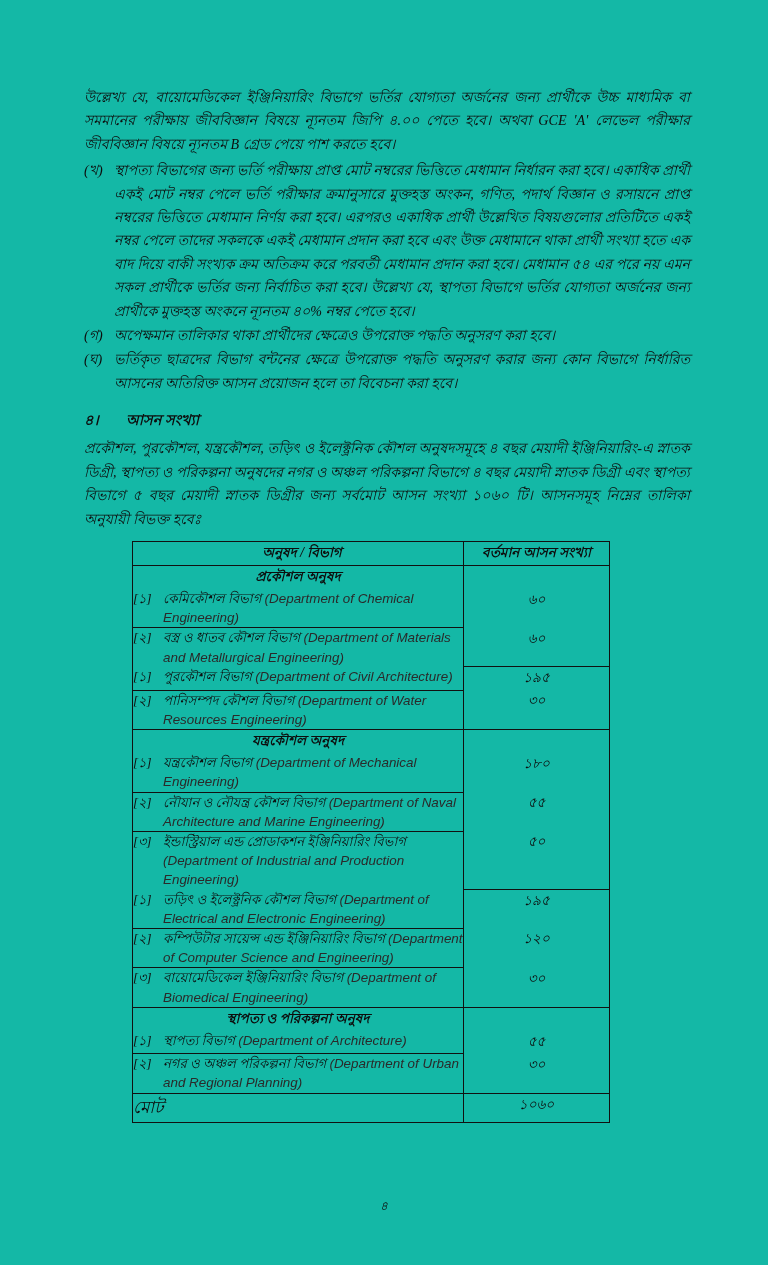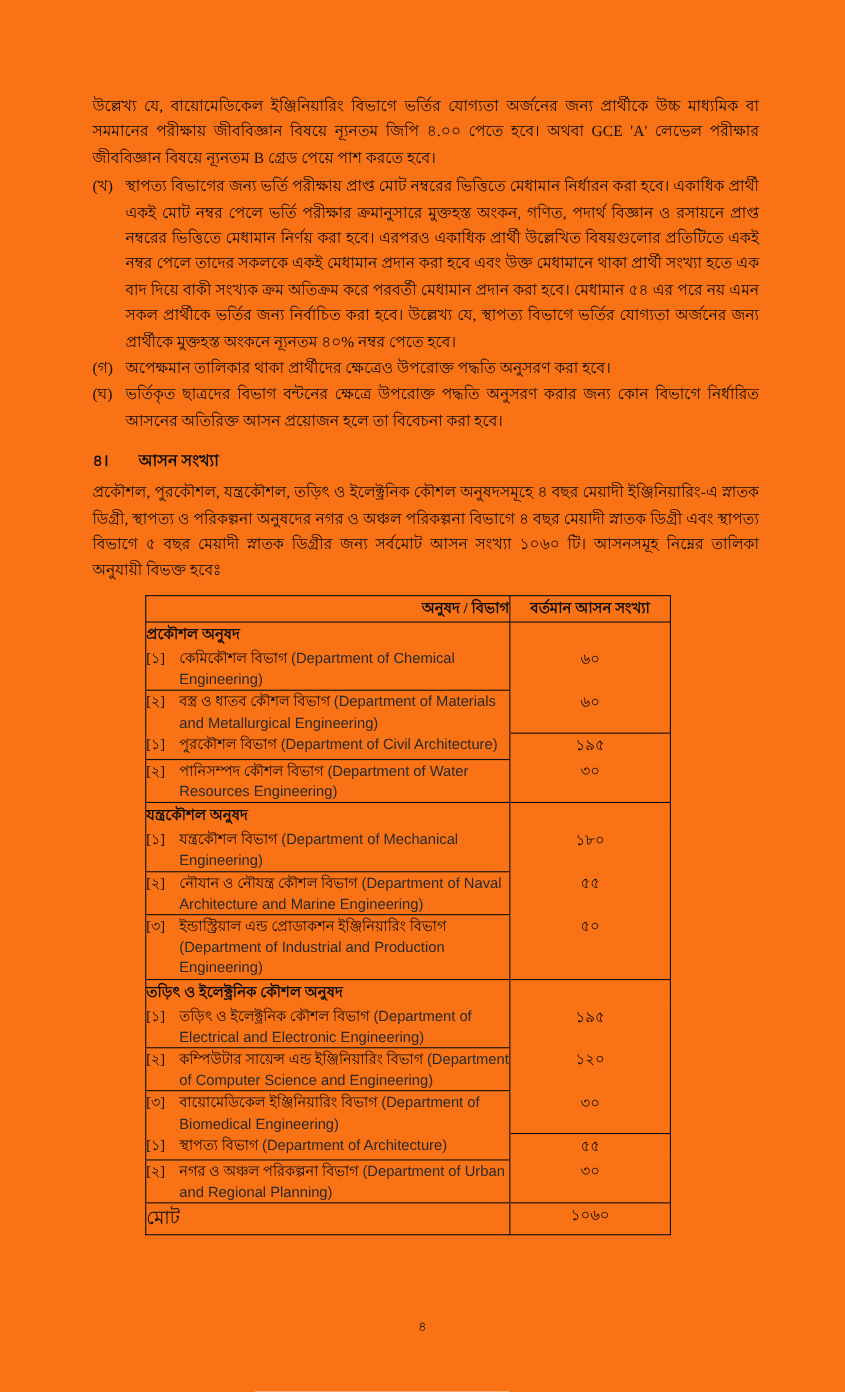--- a/index.html
+++ b/index.html
@@ -14,21 +14,22 @@
     font-family: "Liberation Serif", "DejaVu Serif", serif;
     color: #0d0d0d;
     position: relative;
     overflow: hidden;
   }
   .page {
     position: absolute;
     left: 0; top: 0;
     width: 768px;
     height: 1265px;
-    background: #f97316;
+    background: #14b8a6;
+    font-style: italic;
   }
   .content {
     position: absolute;
     left: 84px;
     top: 86px;
     width: 606px;
   }
 
   
   .para {
@@ -94,24 +95,24 @@
     vertical-align: top;
   }
   col.c-dept { width: 331px; }
   col.c-seat { width: 146px; }
 
   .hdr-cell {
     font-weight: bold;
     font-size: 13.6px;
     padding: 3px 6px 4px 6px;
   }
-  .hdr-cell.left { text-align: right; padding-left: 8px; }
+  .hdr-cell.left { text-align: center; padding-left: 8px; }
 
   .fac-cell {
-    text-align: left;
+    text-align: center;
     font-weight: bold;
     font-size: 13.6px;
     padding: 4px 0 3px 0;
     border-bottom: none !important;
   }
 
   .dept-cell {
     padding: 2px 6px 3px 6px;
     border-top: none !important;
     border-bottom: none !important;
@@ -267,24 +268,20 @@
             <tr>
               <td class="dept-cell ruled">
                 <div class="dept-row-inner">
                   <span class="dept-idx">[৩]</span>
                   <span class="dept-name"><span>ইন্ডাস্ট্রিয়াল এন্ড প্রোডাকশন ইঞ্জিনিয়ারিং বিভাগ </span><span class="paren">(Department of Industrial and Production Engineering)</span></span>
                 </div>
               </td>
               <td class="seat-cell nb-top">৫০</td>
             </tr>
             <tr>
-              <td class="fac-cell">তড়িৎ ও ইলেক্ট্রনিক কৌশল অনুষদ</td>
-              <td class="seat-cell nb-bot" rowspan="1">&nbsp;</td>
-            </tr>
-            <tr>
               <td class="dept-cell">
                 <div class="dept-row-inner">
                   <span class="dept-idx">[১]</span>
                   <span class="dept-name"><span>তড়িৎ ও ইলেক্ট্রনিক কৌশল বিভাগ </span><span class="paren">(Department of Electrical and Electronic Engineering)</span></span>
                 </div>
               </td>
               <td class="seat-cell nb-top nb-bot">১৯৫</td>
             </tr>
             <tr>
               <td class="dept-cell ruled">
@@ -298,20 +295,24 @@
             <tr>
               <td class="dept-cell ruled">
                 <div class="dept-row-inner">
                   <span class="dept-idx">[৩]</span>
                   <span class="dept-name"><span>বায়োমেডিকেল ইঞ্জিনিয়ারিং বিভাগ </span><span class="paren">(Department of Biomedical Engineering)</span></span>
                 </div>
               </td>
               <td class="seat-cell nb-top">৩০</td>
             </tr>
             <tr>
+              <td class="fac-cell">স্থাপত্য ও পরিকল্পনা অনুষদ</td>
+              <td class="seat-cell nb-bot" rowspan="1">&nbsp;</td>
+            </tr>
+            <tr>
               <td class="dept-cell">
                 <div class="dept-row-inner">
                   <span class="dept-idx">[১]</span>
                   <span class="dept-name"><span>স্থাপত্য বিভাগ </span><span class="paren">(Department of Architecture)</span></span>
                 </div>
               </td>
               <td class="seat-cell nb-top nb-bot">৫৫</td>
             </tr>
             <tr>
               <td class="dept-cell ruled">

